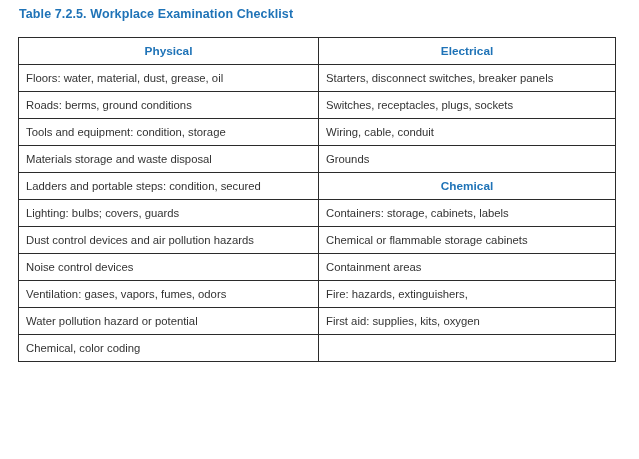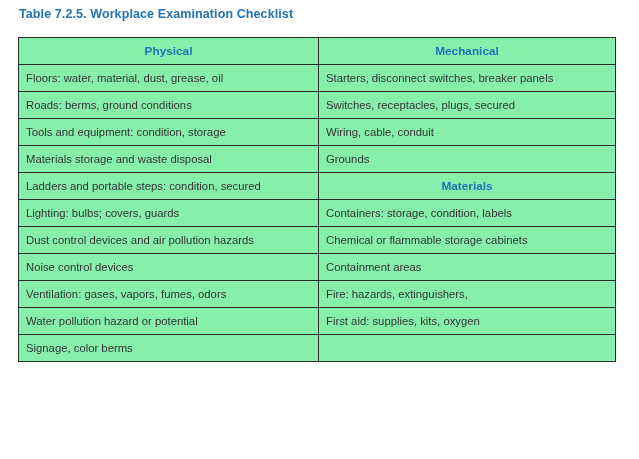--- a/index.html
+++ b/index.html
@@ -41,21 +41,21 @@
     border-collapse: collapse;
     table-layout: fixed;
     width: 597px;
     background: #e3e8f2;
     border: 1.3px solid #1a1a1a;
   }
   table.checklist col.c-left  { width: 300px; }
   table.checklist col.c-right { width: 297px; }
   table.checklist td {
     border: 1px solid #2b2b2b;
-    background: #86efac;
+    background: #ffffff;
     height: 26px;
     padding: 0 7px;
     font-size: 11.3px;
     color: #333333;
     vertical-align: middle;
     overflow: hidden;
     white-space: nowrap;
   }
   table.checklist td.section-head {
     text-align: center;
@@ -76,63 +76,63 @@
 
   <div class="table-wrap">
     <table class="checklist">
       <colgroup>
         <col class="c-left">
         <col class="c-right">
       </colgroup>
       <tbody id="checklist-body">
           <tr>
             <td class="section-head">Physical</td>
-            <td class="section-head">Mechanical</td>
+            <td class="section-head">Electrical</td>
           </tr>
           <tr>
             <td class="item">Floors: water, material, dust, grease, oil</td>
             <td class="item">Starters, disconnect switches, breaker panels</td>
           </tr>
           <tr>
             <td class="item">Roads: berms, ground conditions</td>
-            <td class="item">Switches, receptacles, plugs, secured</td>
+            <td class="item">Switches, receptacles, plugs, sockets</td>
           </tr>
           <tr>
             <td class="item">Tools and equipment: condition, storage</td>
             <td class="item">Wiring, cable, conduit</td>
           </tr>
           <tr>
             <td class="item">Materials storage and waste disposal</td>
             <td class="item">Grounds</td>
           </tr>
           <tr>
             <td class="item">Ladders and portable steps: condition, secured</td>
-            <td class="section-head">Materials</td>
+            <td class="section-head">Chemical</td>
           </tr>
           <tr>
             <td class="item">Lighting: bulbs; covers, guards</td>
-            <td class="item">Containers: storage, condition, labels</td>
+            <td class="item">Containers: storage, cabinets, labels</td>
           </tr>
           <tr>
             <td class="item">Dust control devices and air pollution hazards</td>
             <td class="item">Chemical or flammable storage cabinets</td>
           </tr>
           <tr>
             <td class="item">Noise control devices</td>
             <td class="item">Containment areas</td>
           </tr>
           <tr>
             <td class="item">Ventilation: gases, vapors, fumes, odors</td>
             <td class="item">Fire: hazards, extinguishers,</td>
           </tr>
           <tr>
             <td class="item">Water pollution hazard or potential</td>
             <td class="item">First aid: supplies, kits, oxygen</td>
           </tr>
           <tr>
-            <td class="item">Signage, color berms</td>
+            <td class="item">Chemical, color coding</td>
             <td class="empty-cell"></td>
           </tr>
         </tbody>
     </table>
   </div>
 
 </div>
 
 </body></html>

